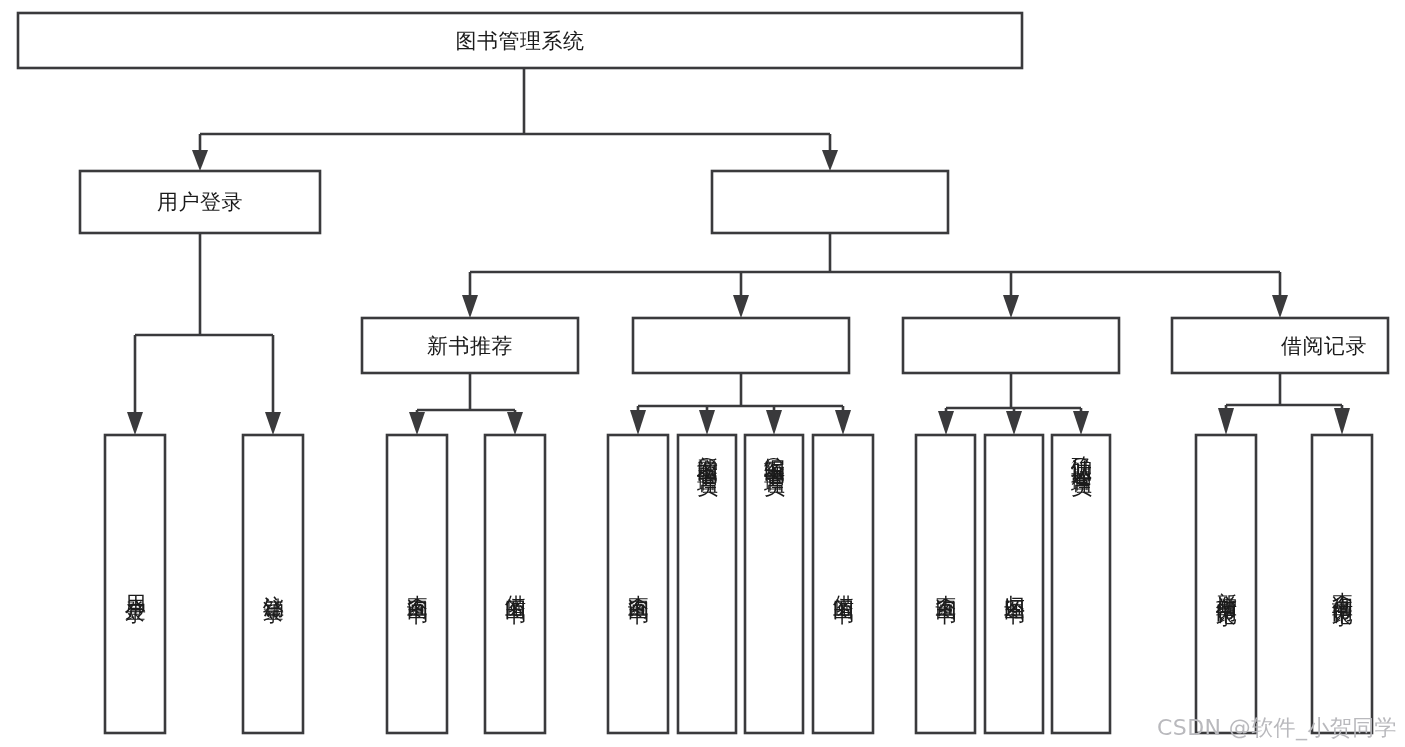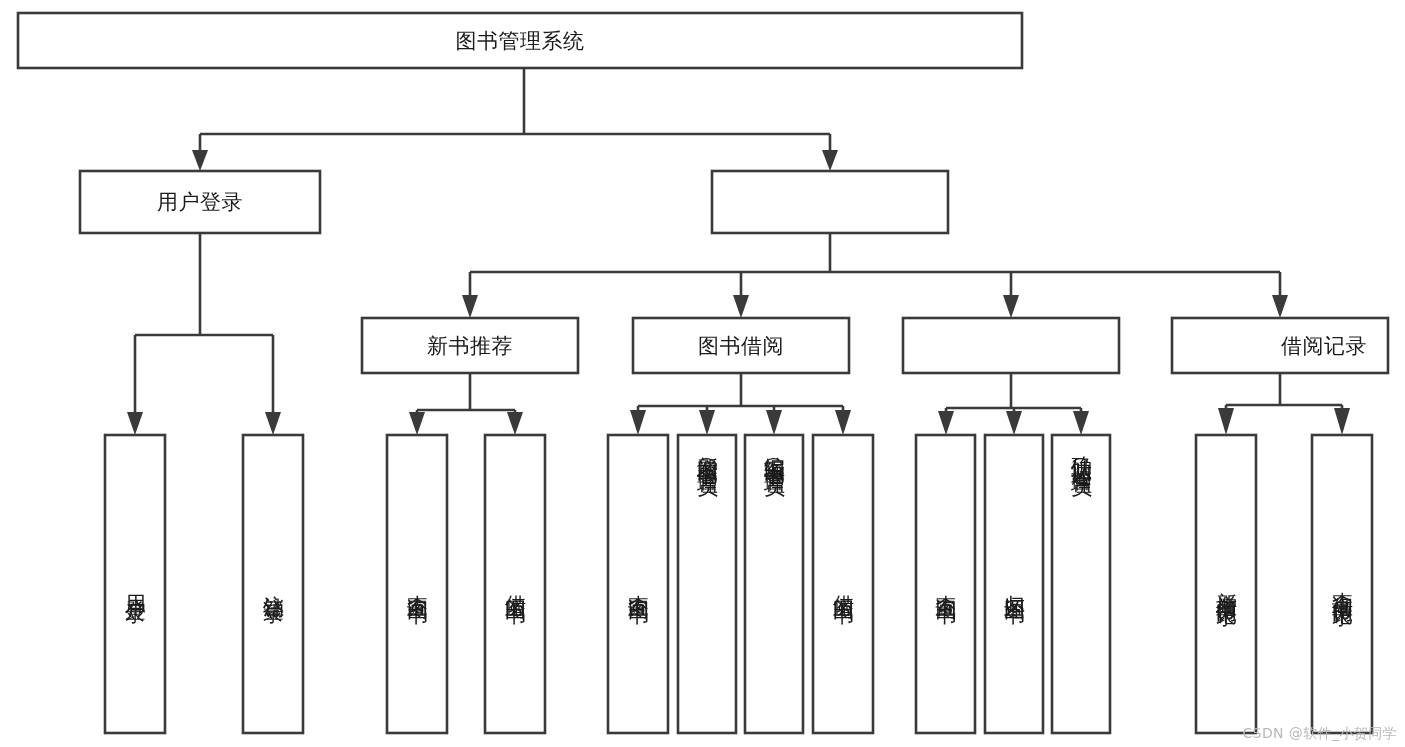--- a/index.html
+++ b/index.html
@@ -62,21 +62,21 @@
     line-height: 1;
   }
   .node-label.vertical.top-aligned {
     justify-content: flex-start;
     padding-top: 4px;
   }
   .watermark {
     position: absolute;
     right: 8px;
     bottom: 4px;
-    font-size: 14px;
+    font-size: 22px;
     color: #b9b9bd;
     font-family: "DejaVu Sans", "Liberation Sans", sans-serif;
     white-space: nowrap;
     letter-spacing: 0.4px;
   }
 </style>
 </head>
 <body>
 
 <div id="diagram-root">
@@ -179,21 +179,20 @@
     <rect class="node-box" x="1052" y="435" width="58" height="298"></rect>
     <rect class="node-box" x="1196" y="435" width="60" height="298"></rect>
     <rect class="node-box" x="1312" y="435" width="60" height="298"></rect>
   </svg>
 
   <div class="node-label horizontal" style="left: 18px; top: 13px; width: 1004px; height: 55px;">图书管理系统</div>
 
   <div class="node-label horizontal" style="left: 80px; top: 171px; width: 240px; height: 62px;">用户登录</div>
 
   <div class="node-label horizontal" style="left: 362px; top: 318px; width: 216px; height: 55px;">新书推荐</div>
-  <div class="node-label horizontal" style="left: 633px; top: 318px; width: 216px; height: 55px;">图书借阅</div>
   <div class="node-label horizontal" style="left: 1172px; top: 318px; width: 216px; height: 55px; margin-left: 44px;">借阅记录</div>
 
   <div class="node-label vertical" style="left: 105px; top: 435px; width: 60px; height: 298px;">用户登录</div>
   <div class="node-label vertical" style="left: 243px; top: 435px; width: 60px; height: 298px;">注销登录</div>
   <div class="node-label vertical" style="left: 387px; top: 435px; width: 60px; height: 298px;">查询图书</div>
   <div class="node-label vertical" style="left: 485px; top: 435px; width: 60px; height: 298px;">借阅图书</div>
   <div class="node-label vertical" style="left: 608px; top: 435px; width: 60px; height: 298px;">查询图书</div>
   <div class="node-label vertical top-aligned" style="left: 678px; top: 435px; width: 58px; height: 298px;">新增图书（管理员）</div>
   <div class="node-label vertical top-aligned" style="left: 745px; top: 435px; width: 58px; height: 298px;">编辑图书（管理员）</div>
   <div class="node-label vertical" style="left: 813px; top: 435px; width: 60px; height: 298px;">借阅图书</div>

